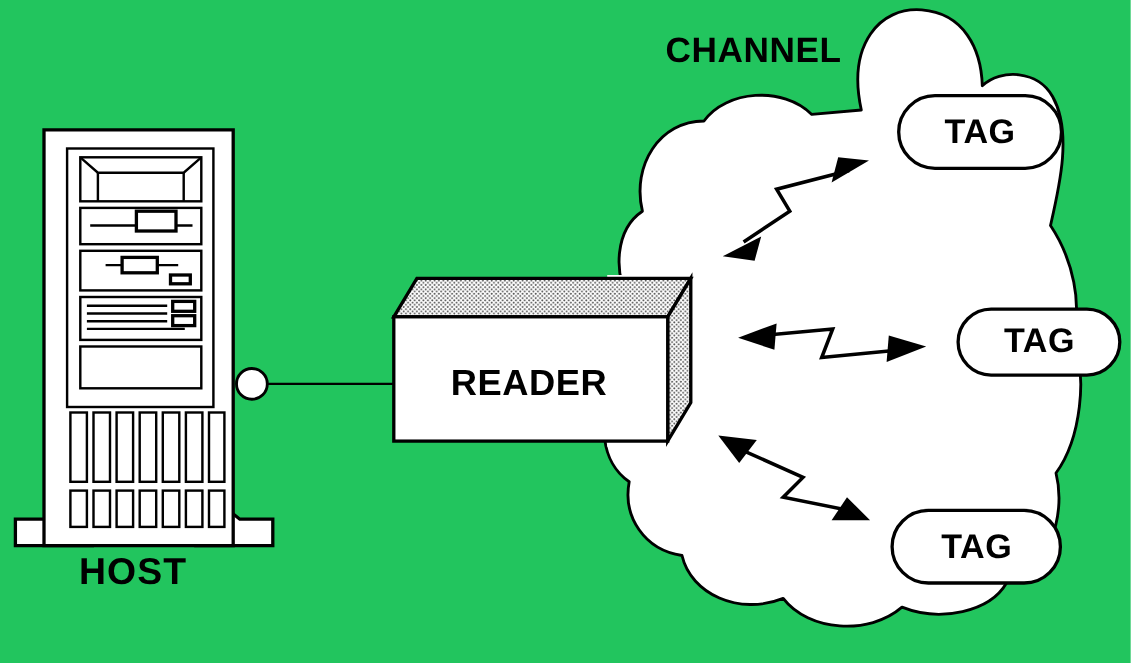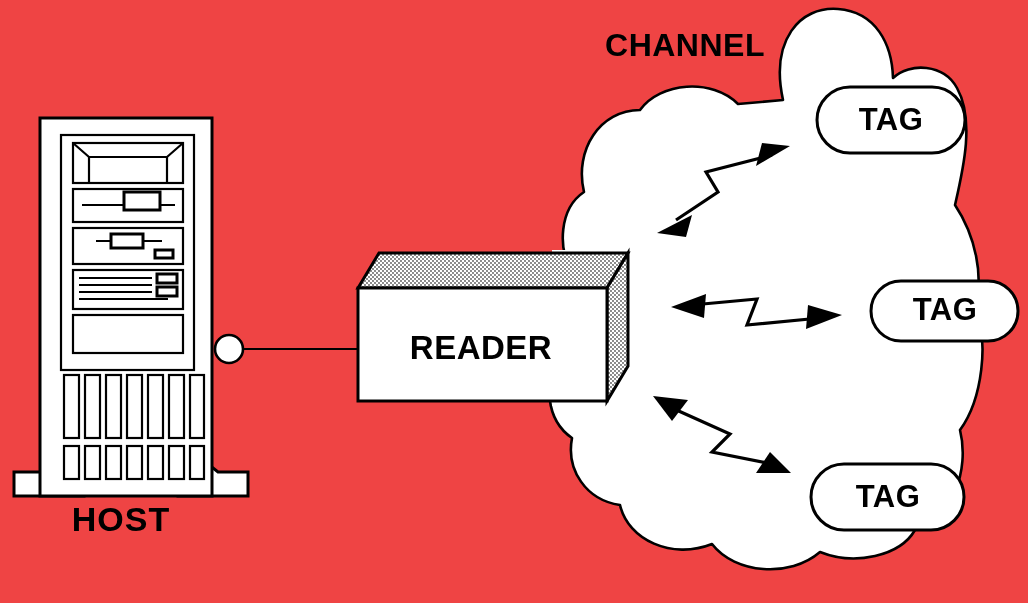--- a/index.html
+++ b/index.html
@@ -8,21 +8,21 @@
     padding: 0;
     background: #ffffff;
   }
   body {
     font-family: "Liberation Sans", sans-serif;
   }
   #diagram-root {
     position: relative;
     width: 1028px;
     height: 603px;
-    background: #ef4444;
+    background: #22c55e;
     overflow: hidden;
   }
   #diagram-svg {
     position: absolute;
     top: 0;
     left: 0;
     width: 1028px;
     height: 603px;
     display: block;
   }

